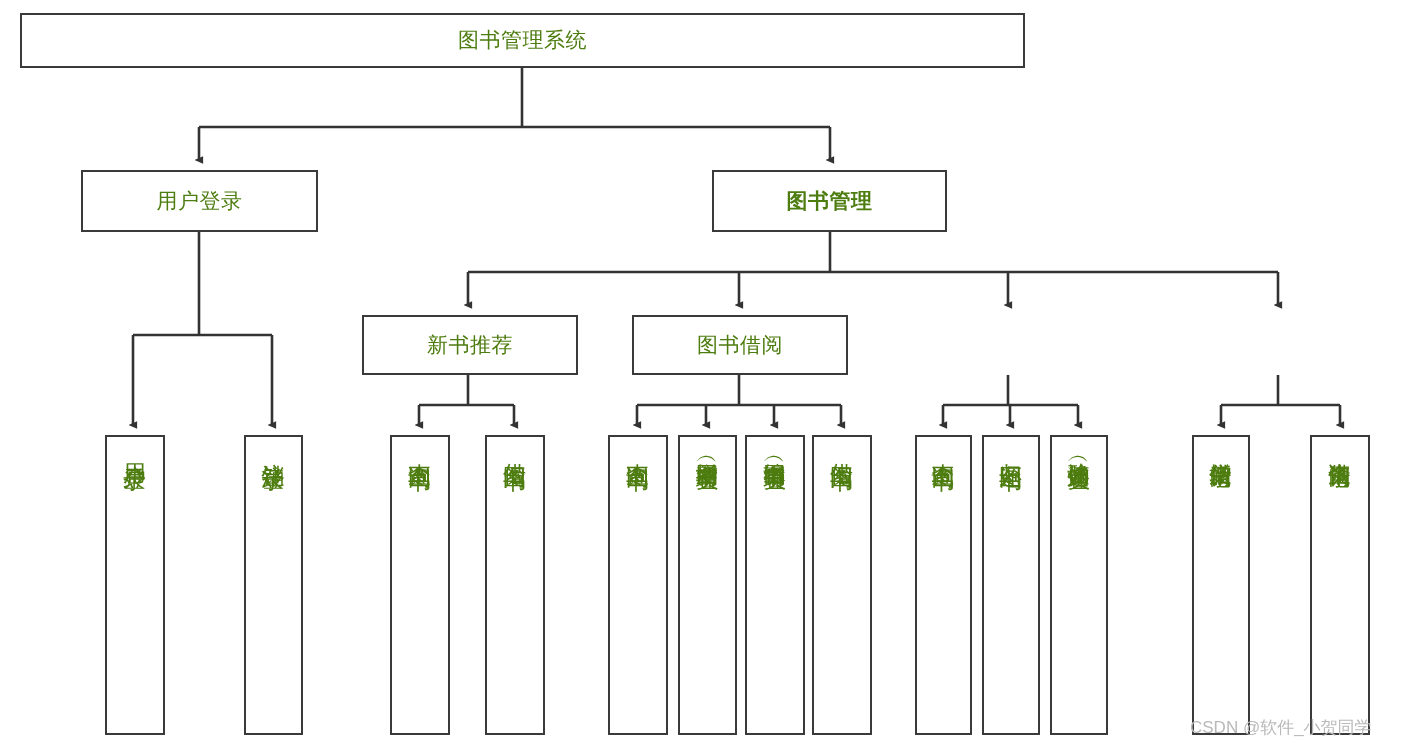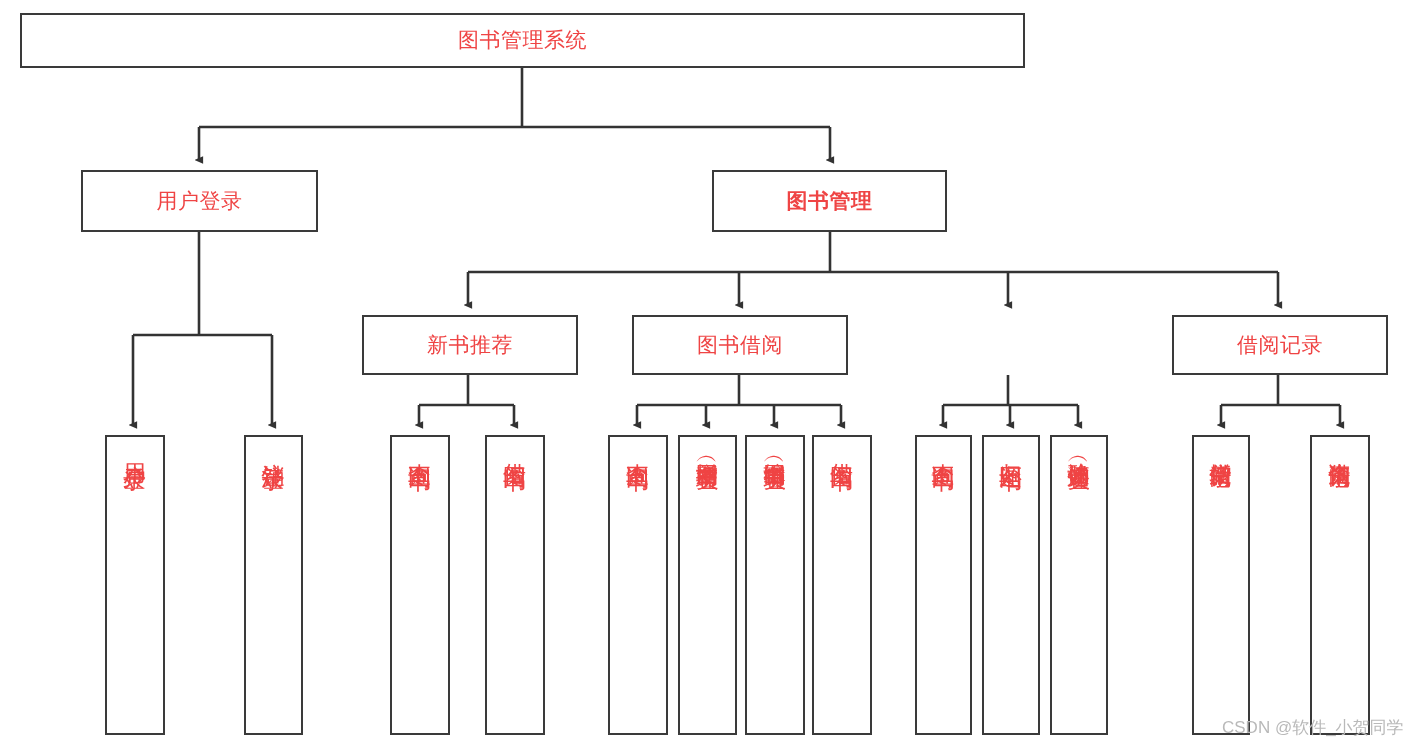--- a/index.html
+++ b/index.html
@@ -27,21 +27,21 @@
     pointer-events: none;
   }
   .node {
     position: absolute;
     box-sizing: border-box;
     background: #ffffff;
     border: 2px solid #3a3a3a;
     display: flex;
     align-items: center;
     justify-content: center;
-    color: #ef4444;
+    color: #4d7c0f;
     z-index: 2;
   }
   .node .label {
     display: block;
     text-align: center;
     line-height: 1.08;
     letter-spacing: 0.5px;
   }
   .node.horizontal .label {
     font-size: 21px;
@@ -65,21 +65,20 @@
   }
   #watermark {
     position: absolute;
     left: 1190px;
     top: 716px;
     font-size: 17px;
     color: #b9b9b9;
     white-space: nowrap;
     z-index: 3;
     font-family: "Liberation Sans", "DejaVu Sans", sans-serif;
-    margin-left: 32px;
   }
 </style>
 </head>
 <body>
 
 <div id="diagram-root">
 
   <svg id="edge-layer" viewBox="0 0 1405 747" width="1405" height="747" xmlns="http://www.w3.org/2000/svg">
     <defs>
       <marker id="arrow" markerWidth="9" markerHeight="9" refX="4.2" refY="4.5" orient="auto" markerUnits="userSpaceOnUse">
@@ -147,23 +146,20 @@
 
   <div class="node horizontal" style="left:632px; top:315px; width:216px; height:60px;">
     <span class="label">图书借阅</span>
   </div>
 
   <div class="node horizontal" style="left:362px; top:315px; width:216px; height:60px;">
     <span class="label">新书推荐</span>
   </div>
 
 
-  <div class="node horizontal" style="left:1172px; top:315px; width:216px; height:60px;">
-    <span class="label">借阅记录</span>
-  </div>
 
   <div class="node vertical" style="left:105px; top:435px; width:60px; height:300px;">
     <span class="label">用户登录</span>
   </div>
 
   <div class="node vertical" style="left:244px; top:435px; width:59px; height:300px;">
     <span class="label">注销登录</span>
   </div>
 
   <div class="node vertical" style="left:390px; top:435px; width:60px; height:300px;">

